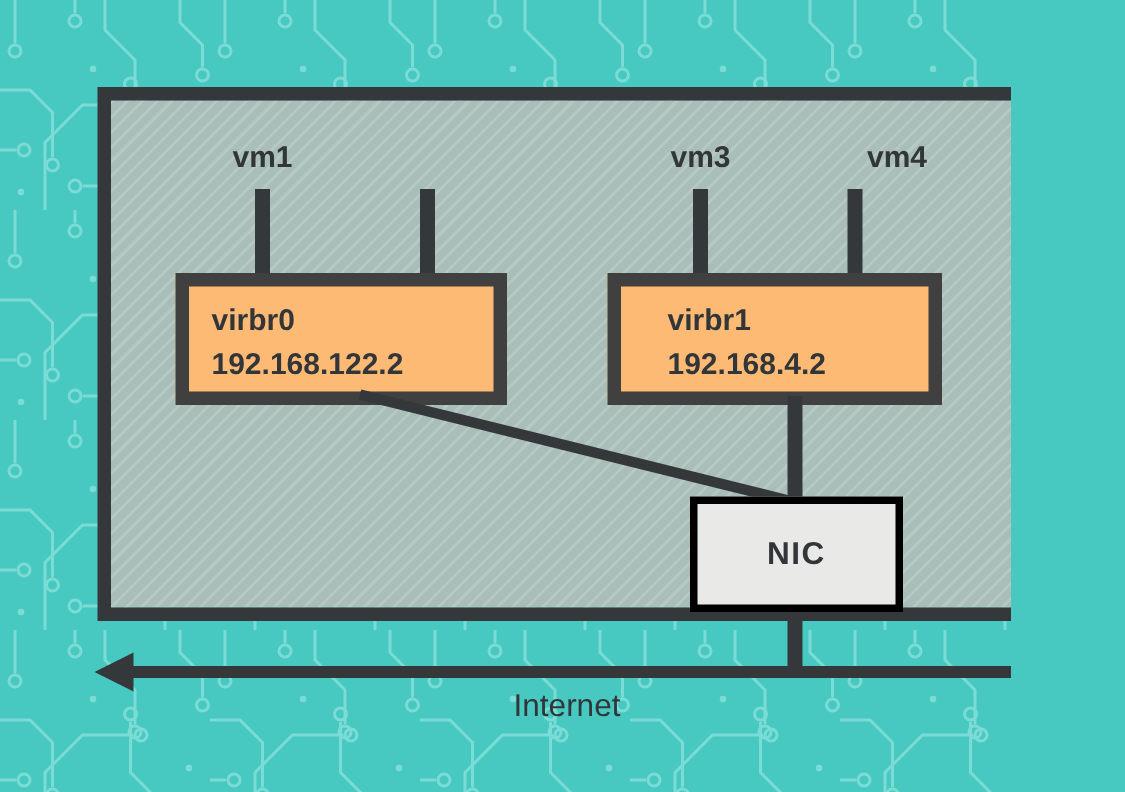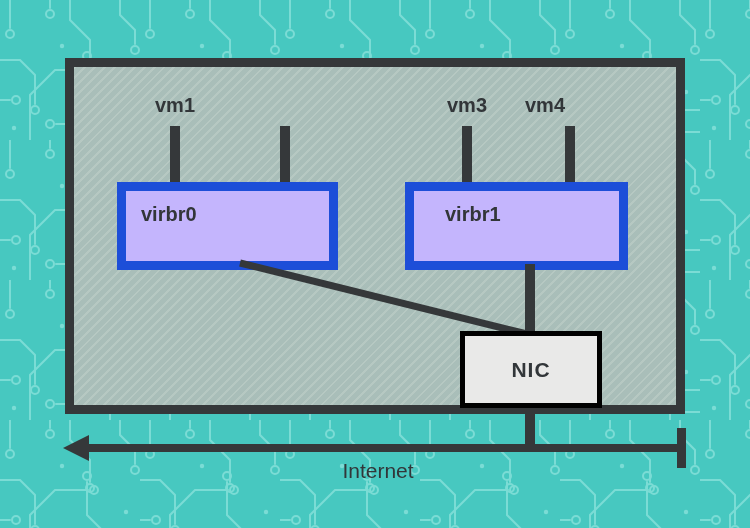--- a/index.html
+++ b/index.html
@@ -1,38 +1,38 @@
 <!DOCTYPE html>
 <html><head>
 <meta charset="utf-8">
 <style>
   html,body{margin:0;padding:0;background:#47c8c0;}
   #canvas{
     position:relative;
-    width:750px;height:528px;
+    width:674px;height:528px;
     overflow:hidden;
     background:#47c8c0;
     font-family:"Liberation Sans","DejaVu Sans",sans-serif;
   }
   #circuit-bg{position:absolute;inset:0;width:750px;height:528px;}
   .host-box{
     position:absolute;left:65px;top:58px;width:620px;height:356px;
     box-sizing:border-box;border:9px solid #35383a;
     background:repeating-linear-gradient(135deg,#b6c8c2 0 2px,#a9beb9 2px 7px);
   }
   .vm-label{
     position:absolute;top:94px;width:80px;height:24px;
     text-align:center;font-size:20px;font-weight:bold;color:#323639;
   }
   .vm-stub{
     position:absolute;top:126px;width:10px;height:60px;background:#35383a;
   }
   .bridge-box{
     position:absolute;top:182px;height:88px;box-sizing:border-box;
-    border:9px solid #1d4ed8;background:#c4b5fd;
+    border:9px solid #404040;background:#fdba74;
     padding:9px 0 0 15px;
     font-size:20px;font-weight:bold;color:#323639;line-height:29px;
   }
   #virbr0-box{left:117px;width:221px;}
   #virbr1-box{left:405px;width:223px;padding-left:31px;}
   .connector-v{position:absolute;width:10px;background:#35383a;}
   #virbr1-nic-connector{left:525px;top:264px;height:70px;}
   #nic-internet-connector{left:525px;top:398px;height:50px;}
   .nic-box{
     position:absolute;left:460px;top:331px;width:142px;height:77px;
@@ -83,32 +83,34 @@
         </g>
       </pattern>
     </defs>
     <rect width="750" height="528" fill="url(#pcb)"></rect>
   </svg>
 
   <div class="host-box"></div>
 
   <div class="vm-label" style="left:135px">vm1</div>
   <div class="vm-label" style="left:427px">vm3</div>
-  <div class="vm-label" style="left:505px">vm4</div>
+  <div class="vm-label" style="left:558px">vm4</div>
 
   <div class="vm-stub" style="left:170px"></div>
   <div class="vm-stub" style="left:280px"></div>
   <div class="vm-stub" style="left:462px"></div>
   <div class="vm-stub" style="left:565px"></div>
 
   <div class="bridge-box" id="virbr0-box">
     <div>virbr0</div>
+    <div>192.168.122.2</div>
   </div>
   <div class="bridge-box" id="virbr1-box">
     <div>virbr1</div>
+    <div>192.168.4.2</div>
   </div>
 
   <div class="connector-v" id="virbr1-nic-connector"></div>
   <div class="connector-v" id="nic-internet-connector"></div>
 
   <svg id="overlay-lines" xmlns="http://www.w3.org/2000/svg">
     <line x1="240" y1="263" x2="527" y2="334" stroke="#35383a" stroke-width="7"></line>
     <rect x="84" y="444" width="596" height="8" fill="#35383a"></rect>
     <polygon points="63,448 89,435 89,461" fill="#35383a"></polygon>
     <rect x="677" y="428" width="9" height="40" fill="#35383a"></rect>

